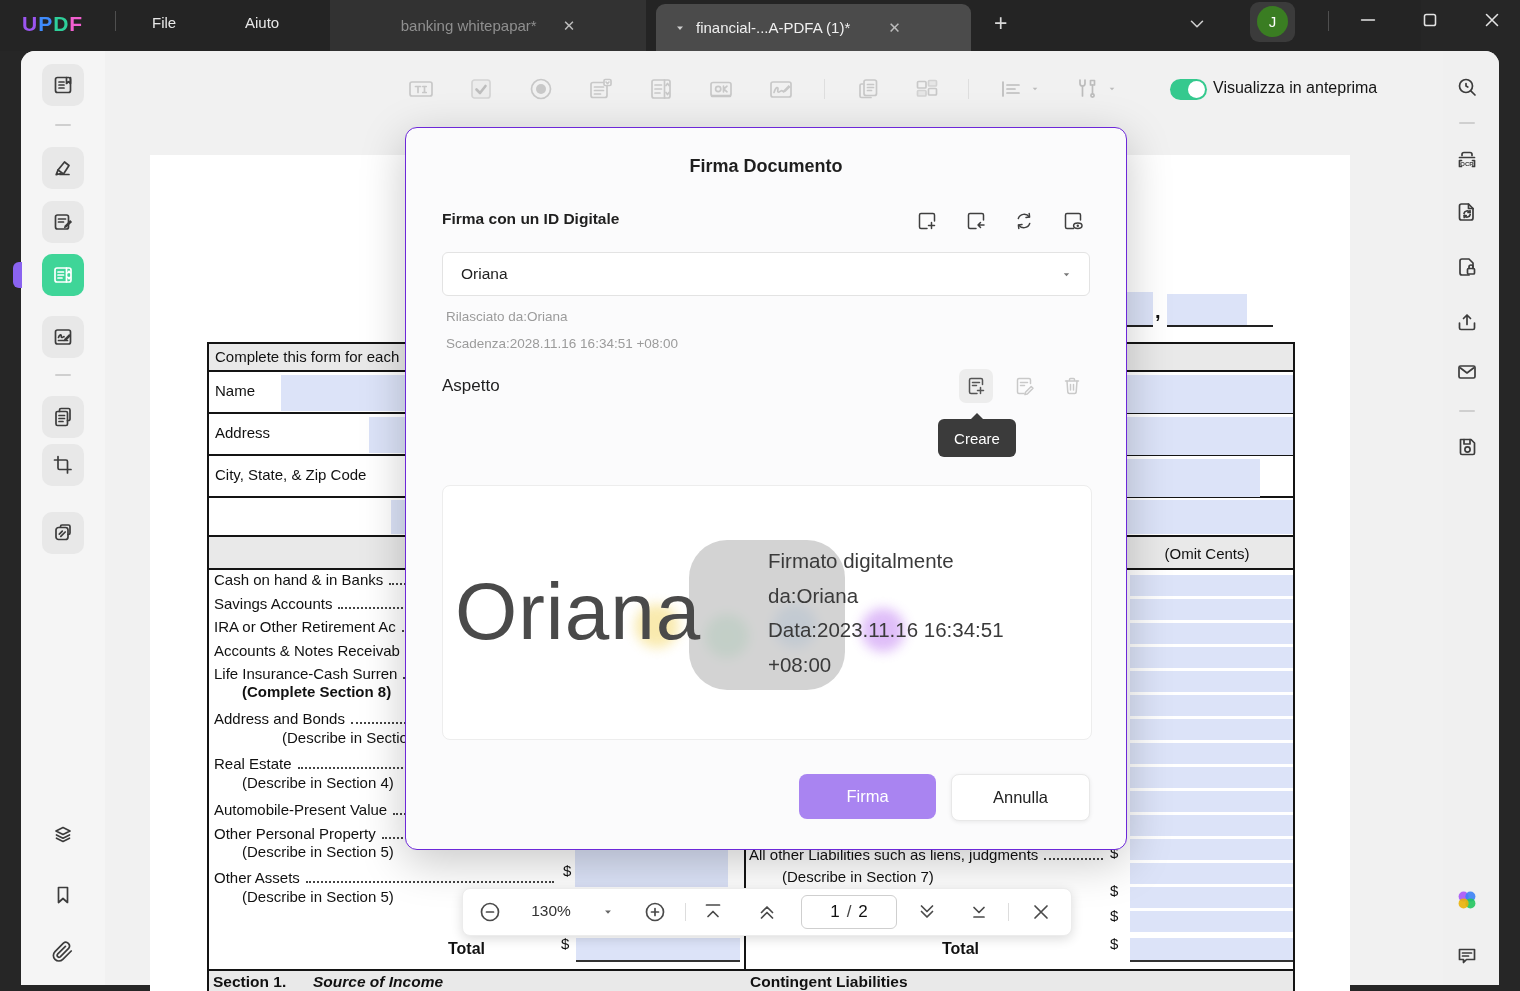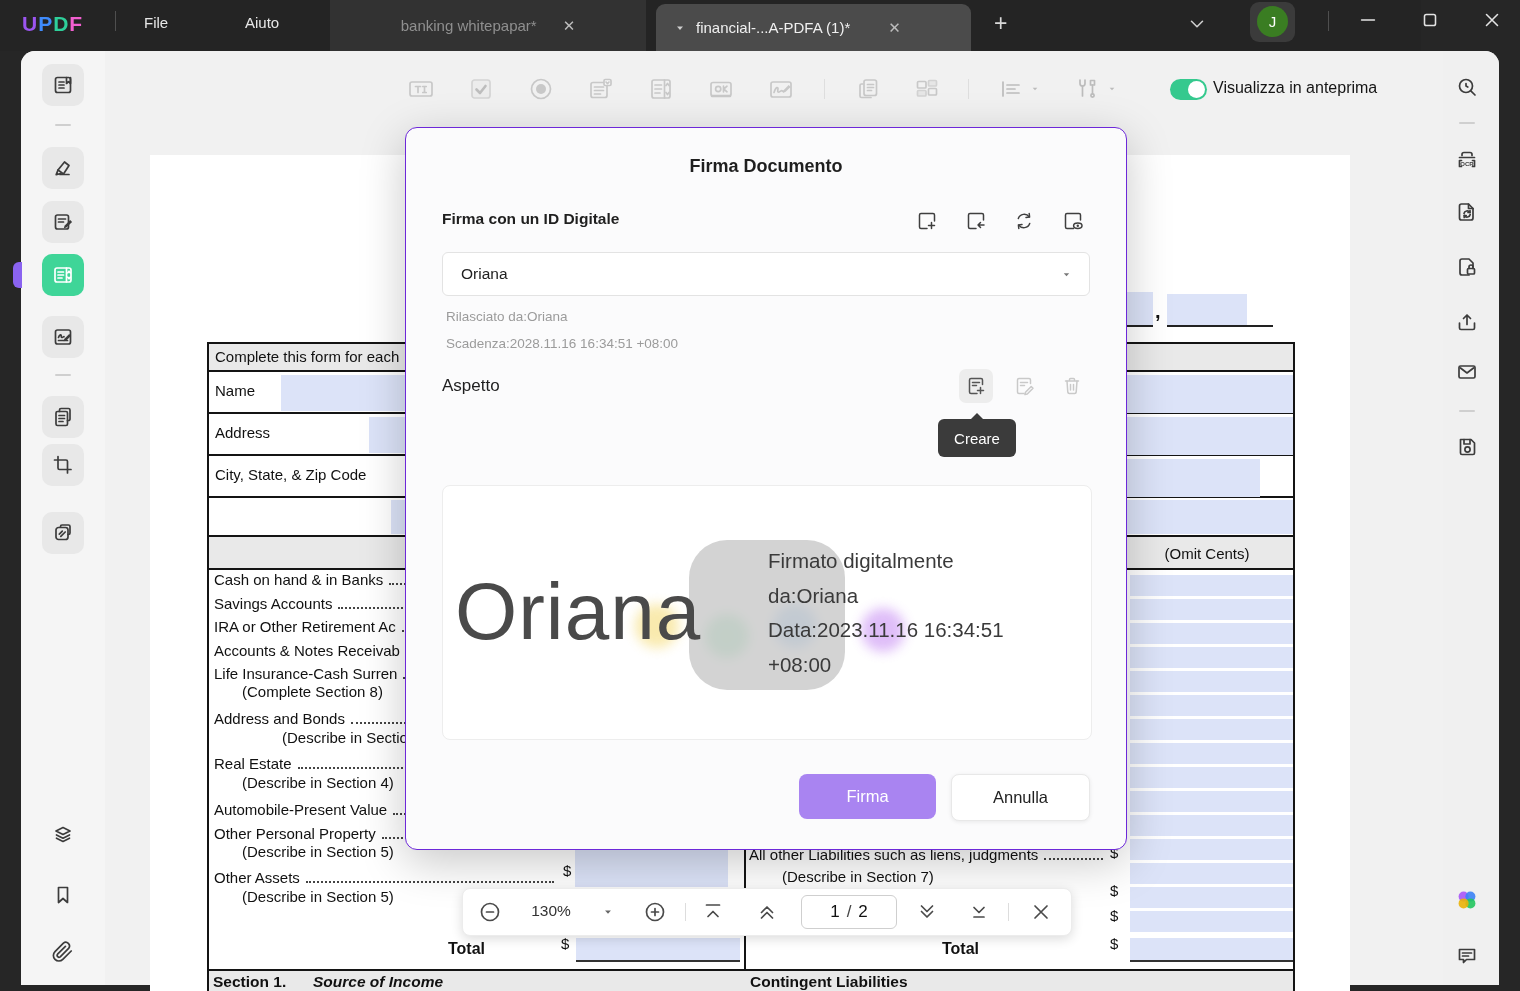--- a/index.html
+++ b/index.html
@@ -71,21 +71,21 @@
 </head>
 <body>
 
 <div class="stage">
 
   <div class="titlebar">
     <div class="ab logo" style="left:22px;top:12px;">
       <span style="color:#9b55f0">U</span><span style="color:#3f8bfc">P</span><span style="color:#2ecf9a">D</span><span style="color:#f25fd0">F</span>
     </div>
     <div class="ab" style="left:115px;top:11px;width:1px;height:20px;background:#4f4f4f;"></div>
-    <div class="ab menu" style="left:144px;top:14px;">File</div>
+    <div class="ab menu" style="left:152px;top:14px;">File</div>
     <div class="ab menu" style="left:245px;top:14px;">Aiuto</div>
 
     <div class="tab tab1">
       <span>banking whitepapar*</span>
       <span class="tabx">✕</span>
     </div>
     <div class="tab tab2">
       <svg class="ic" style="width:12px;height:12px;color:#cfcfcf" viewBox="0 0 24 24">
           <path d="M6 9l6 7 6-7z" fill="currentColor" stroke="none"></path>
         </svg>
@@ -159,21 +159,21 @@
       <span class="dots"></span>
     </div>
   <div class="arow" style="top:642px;">
       <span>Accounts &amp; Notes Receivab</span>
       <span class="dots"></span>
     </div>
   <div class="arow" style="top:665px;">
       <span>Life Insurance-Cash Surren</span>
       <span class="dots"></span>
     </div>
-  <div class="anote" style="left:242px;top:683px;">(Complete Section 8)</div>
+  <div class="anote" style="left:242px;top:683px;font-weight:bold;">(Complete Section 8)</div>
   <div class="arow" style="top:710px;">
       <span>Address and Bonds</span>
       <span class="dots"></span>
     </div>
   <div class="anote" style="left:242px;top:729px;margin-left:40px;">(Describe in Section 3)</div>
   <div class="arow" style="top:755px;">
       <span>Real Estate</span>
       <span class="dots"></span>
     </div>
   <div class="anote" style="left:242px;top:774px;">(Describe in Section 4)</div>

